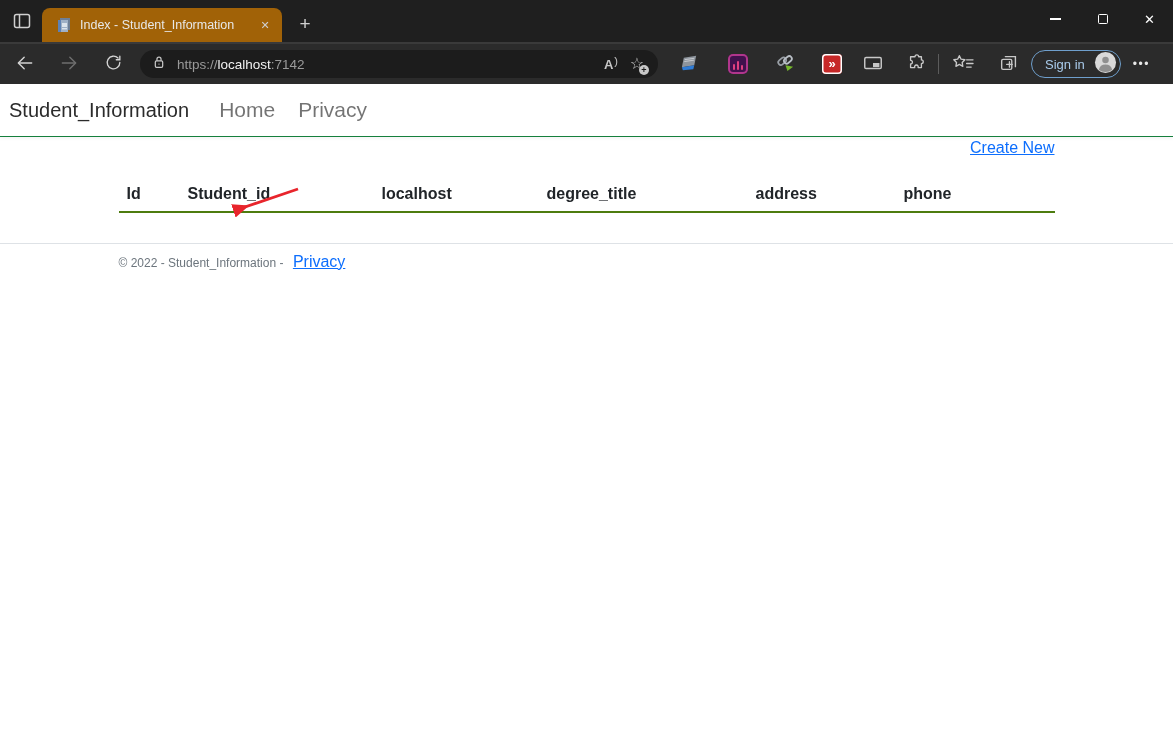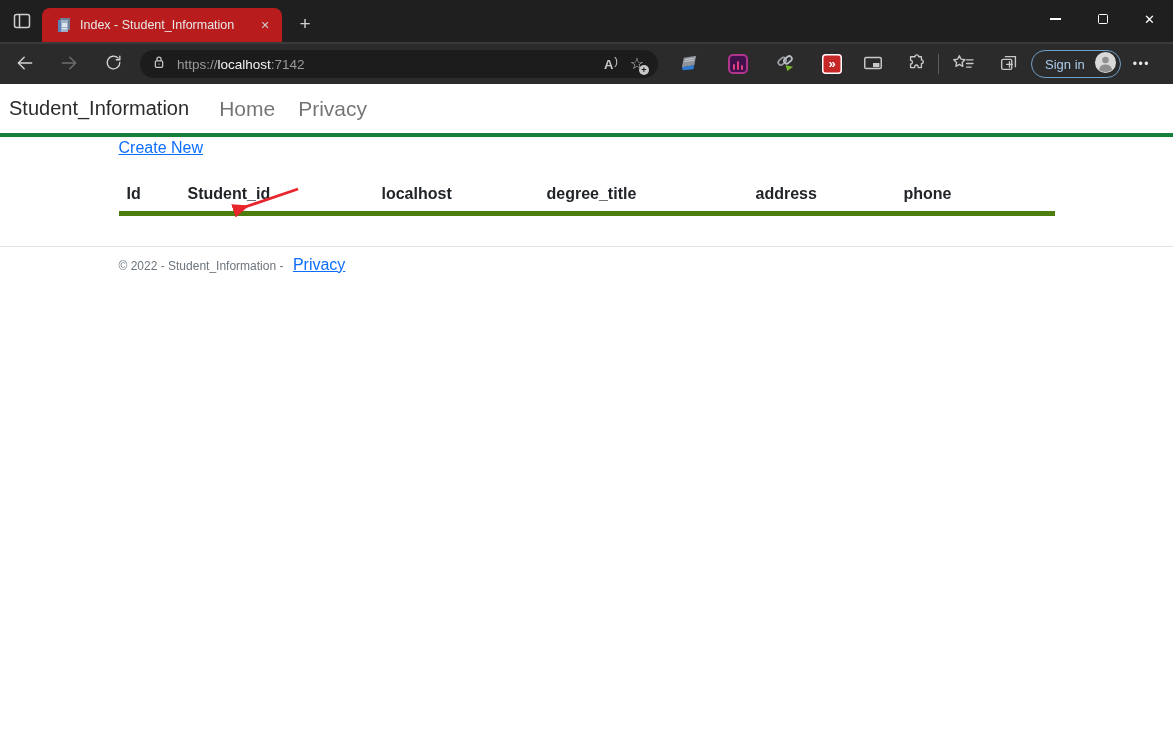--- a/index.html
+++ b/index.html
@@ -2,21 +2,21 @@
 <html><head>
 <meta charset="utf-8">
 <style>
   * { margin:0; padding:0; box-sizing:border-box; }
   html,body { width:1173px; height:753px; overflow:hidden; }
   body { font-family:"Liberation Sans","DejaVu Sans",sans-serif; background:#fff; position:relative; }
 
   
   .titlebar { position:relative; height:42px; background:#1f1f1f; }
   .tab-actions-btn { position:absolute; left:9px; top:9px; width:26px; height:26px; background:transparent; border:none; display:flex; align-items:center; justify-content:center; cursor:pointer; }
-  .tab { position:absolute; left:42px; top:8px; width:240px; height:34px; background:#b91c1c; border-radius:8px 8px 0 0; display:flex; align-items:center; padding:0 8px 0 14px; }
+  .tab { position:absolute; left:42px; top:8px; width:240px; height:34px; background:#a16207; border-radius:8px 8px 0 0; display:flex; align-items:center; padding:0 8px 0 14px; }
   .tab-favicon { width:16px; height:16px; flex:0 0 auto; }
   .tab-title { flex:1; margin-left:8px; font-size:12.5px; color:#e8e8e8; white-space:nowrap; overflow:hidden; }
   .tab-close { flex:0 0 auto; width:18px; height:18px; border:none; background:transparent; color:#cfcfcf; font-size:11px; line-height:18px; text-align:center; cursor:pointer; border-radius:4px; }
   .new-tab-btn { position:absolute; left:292px; top:11px; width:26px; height:26px; background:transparent; border:none; color:#cfcfcf; font-size:19px; font-weight:300; line-height:24px; cursor:pointer; }
   .win-controls { position:absolute; right:0; top:0; height:42px; display:flex; }
   .win-btn { width:47px; height:38px; border:none; background:transparent; display:flex; align-items:center; justify-content:center; cursor:pointer; }
   .glyph-min { width:11px; height:1.3px; background:#fff; }
   .glyph-max { width:10px; height:10px; border:1.3px solid #fff; border-radius:1.5px; }
   .glyph-close { color:#fff; font-size:13px; line-height:13px; }
   .tabline { height:2px; background:#3a3a3a; }
@@ -52,30 +52,30 @@
   .ubar-box i { display:block; width:2.5px; background:#e0407f; border-radius:1px; }
   .ubar-b1 { height:6px; } .ubar-b2 { height:9px; } .ubar-b3 { height:5px; }
   .ff-box { width:20px; height:20px; border-radius:4px; background:#c62828; box-shadow:inset 0 0 0 1.5px #fff, inset 0 0 0 3px #c62828; color:#fff; font-size:13px; font-weight:bold; line-height:19px; text-align:center; }
 
   .signin-btn { margin-left:9px; height:28px; border-radius:14px; border:1px solid #6f9fcc; background:transparent; display:flex; align-items:center; padding:0 3px 0 13px; cursor:pointer; flex:0 0 auto; }
   .signin-label { color:#a9cbeb; font-size:13px; margin-right:9px; }
   .more-btn { margin-left:12px; border:none; background:transparent; color:#e8e8e8; font-size:12px; letter-spacing:1.5px; cursor:pointer; flex:0 0 auto; }
 
   
   .page { position:relative; height:669px; background:#fff; color:#212529; }
-  .site-navbar { height:53px; background:#fff; border-bottom:4px solid #15803d; box-shadow:0 2px 3px rgba(0,0,0,.04); display:flex; align-items:center; padding:0 12px 0 9px; }
+  .site-navbar { height:53px; background:#fff; border-bottom:1px solid #15803d; box-shadow:0 2px 3px rgba(0,0,0,.04); display:flex; align-items:center; padding:0 12px 0 9px; }
   .brand { font-size:20px; color:#2b2b2b; text-decoration:none; }
   .nav-links { display:flex; margin-left:23px; gap:9px; }
   .nav-link { font-size:21px; color:rgba(0,0,0,.55); text-decoration:none; padding:0 7px; }
   .container { width:936px; margin:0 auto; }
   .page-h1 { font-size:40px; font-weight:500; line-height:48px; margin-top:19px; color:#1f2328; }
-  .create-row { margin-top:2px; }
+  .create-row { margin-top:2px;text-align:right; }
   .create-link { font-size:16px; color:#0d6efd; text-decoration:underline; }
   .data-table { width:100%; border-collapse:collapse; margin-top:20px; }
-  .data-table th { text-align:left; font-size:16px; font-weight:bold; color:#212529; padding:8px; border-bottom:5px solid #4d7c0f; }
+  .data-table th { text-align:left; font-size:16px; font-weight:bold; color:#212529; padding:8px; border-bottom:2px solid #4d7c0f; }
   .c0{width:61px} .c1{width:194px} .c2{width:165px} .c3{width:209px} .c4{width:148px} .c5{width:159px}
   .site-footer { margin-top:30px; border-top:1px solid #dee2e6; padding:9px 0; }
   .footer-text { font-size:12px; color:#6c757d; }
   .footer-link { font-size:16px; color:#0d6efd; text-decoration:underline; margin-left:5px; }
 
   .arrow-overlay { position:absolute; left:0; top:0; width:1173px; height:753px; pointer-events:none; z-index:60; }
 </style>
 </head>
 <body>
 

